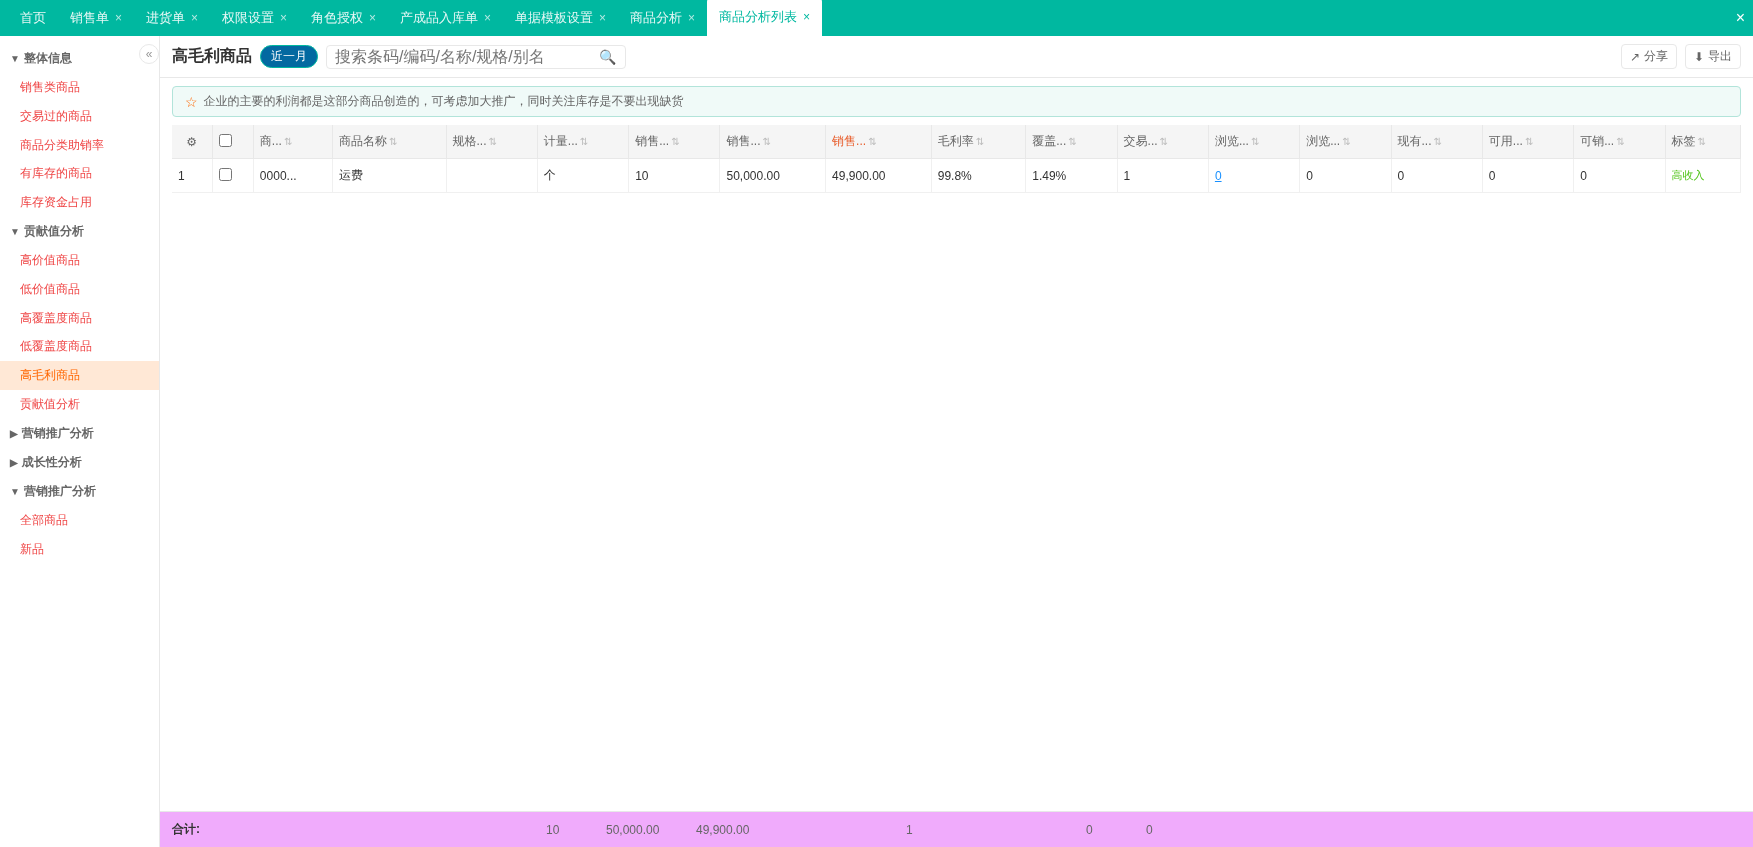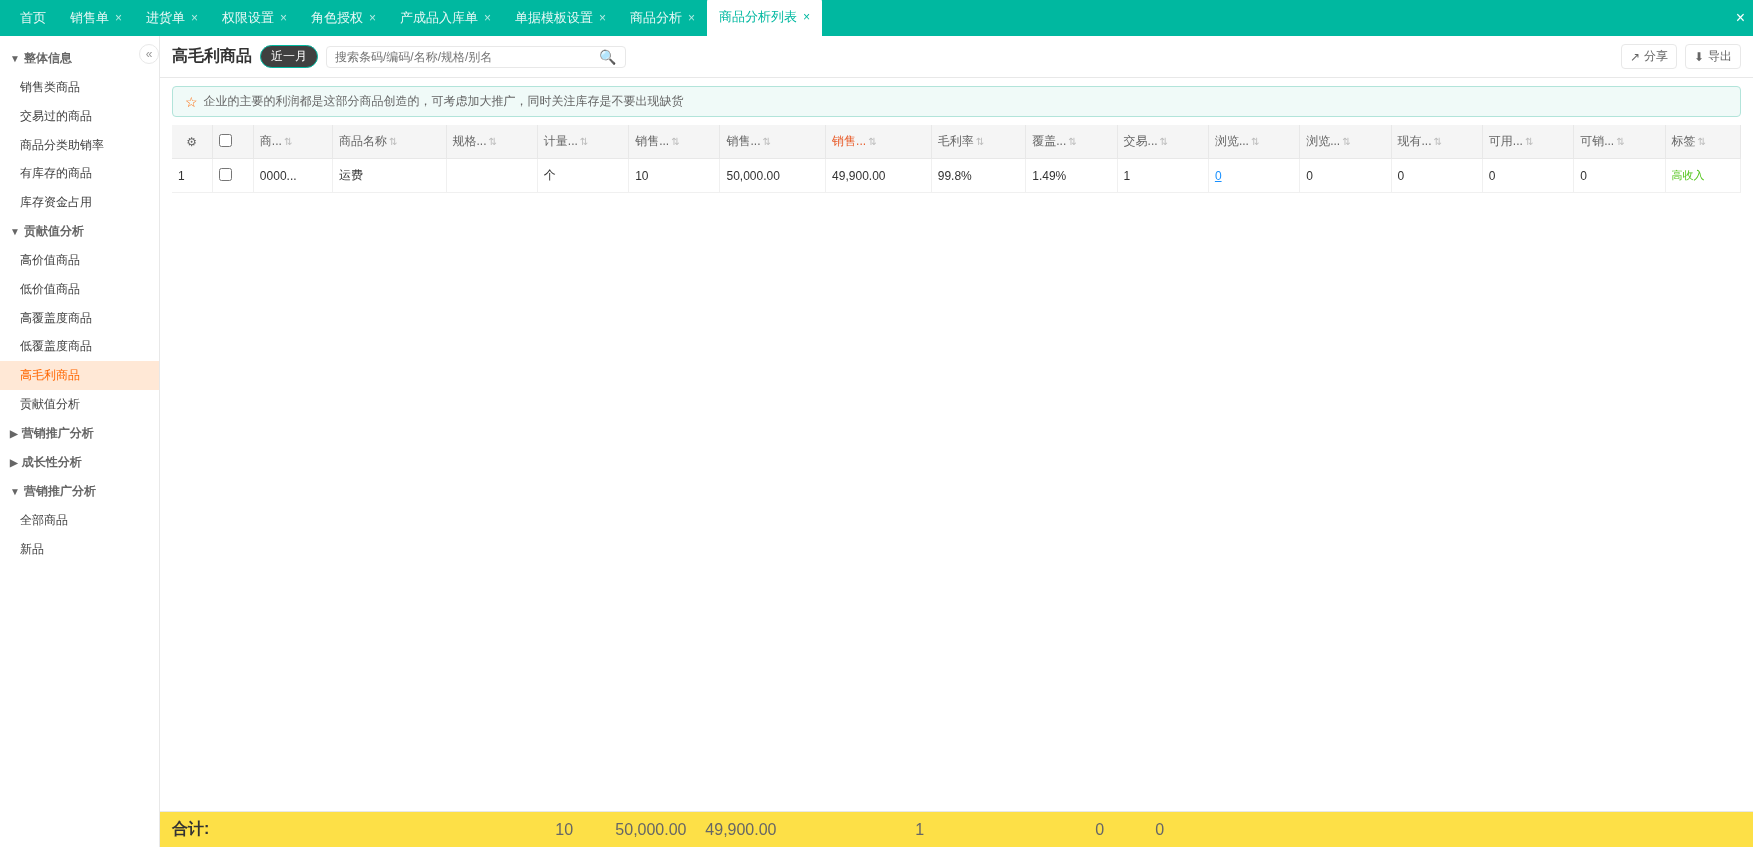--- a/index.html
+++ b/index.html
@@ -94,21 +94,21 @@
       cursor: pointer;
       font-weight: bold;
     }
     .sidebar-group-title .arrow {
       margin-right: 4px;
       font-size: 10px;
     }
     .sidebar-item {
       padding: 6px 10px 6px 20px;
       font-size: 12px;
-      color: #404040;
+      color: #ef4444;
       cursor: pointer;
       line-height: 1.4;
     }
     .sidebar-item.active {
       background: #ffe8d6;
       color: #f60;
     }
 
     
     .content-area {
@@ -135,37 +135,37 @@
     .filter-btn {
       background: #fff;
       border: 1px solid #e8e8e8;
       border-radius: 12px;
       padding: 2px 10px;
       font-size: 12px;
       cursor: pointer;
       color: #333;
     }
     .filter-btn.active {
-      background: #404040;
+      background: #0369a1;
       color: #fff;
       border-color: #00b8a0;
     }
     .search-box {
       display: flex;
       align-items: center;
       border: 1px solid #e8e8e8;
       border-radius: 4px;
       padding: 2px 8px;
       flex: 1;
       max-width: 300px;
     }
     .search-box input {
       border: none;
       outline: none;
-      font-size: 12px;
+      font-size: 16px;
       width: 100%;
       color: #999;
     }
     .search-icon {
       color: #999;
       font-size: 14px;
       margin-left: 4px;
     }
     .header-actions {
       margin-left: auto;
@@ -269,25 +269,25 @@
     .table-container::-webkit-scrollbar-track {
       background: #f1f1f1;
     }
     .table-container::-webkit-scrollbar-thumb {
       background: #ccc;
       border-radius: 4px;
     }
 
     .footer-bar {
       border-top: 1px solid #e8e8e8;
-      background: #fde047;
+      background: #f0abfc;
       padding: 4px 12px;
       display: flex;
       align-items: center;
-      font-size: 16px;
+      font-size: 12px;
       color: #666;
       min-height: 36px;
     }
   </style>
 </head>
 <body>
 
 <div class="top-nav">
   <div class="nav-tab">
     <span>首页</span>

